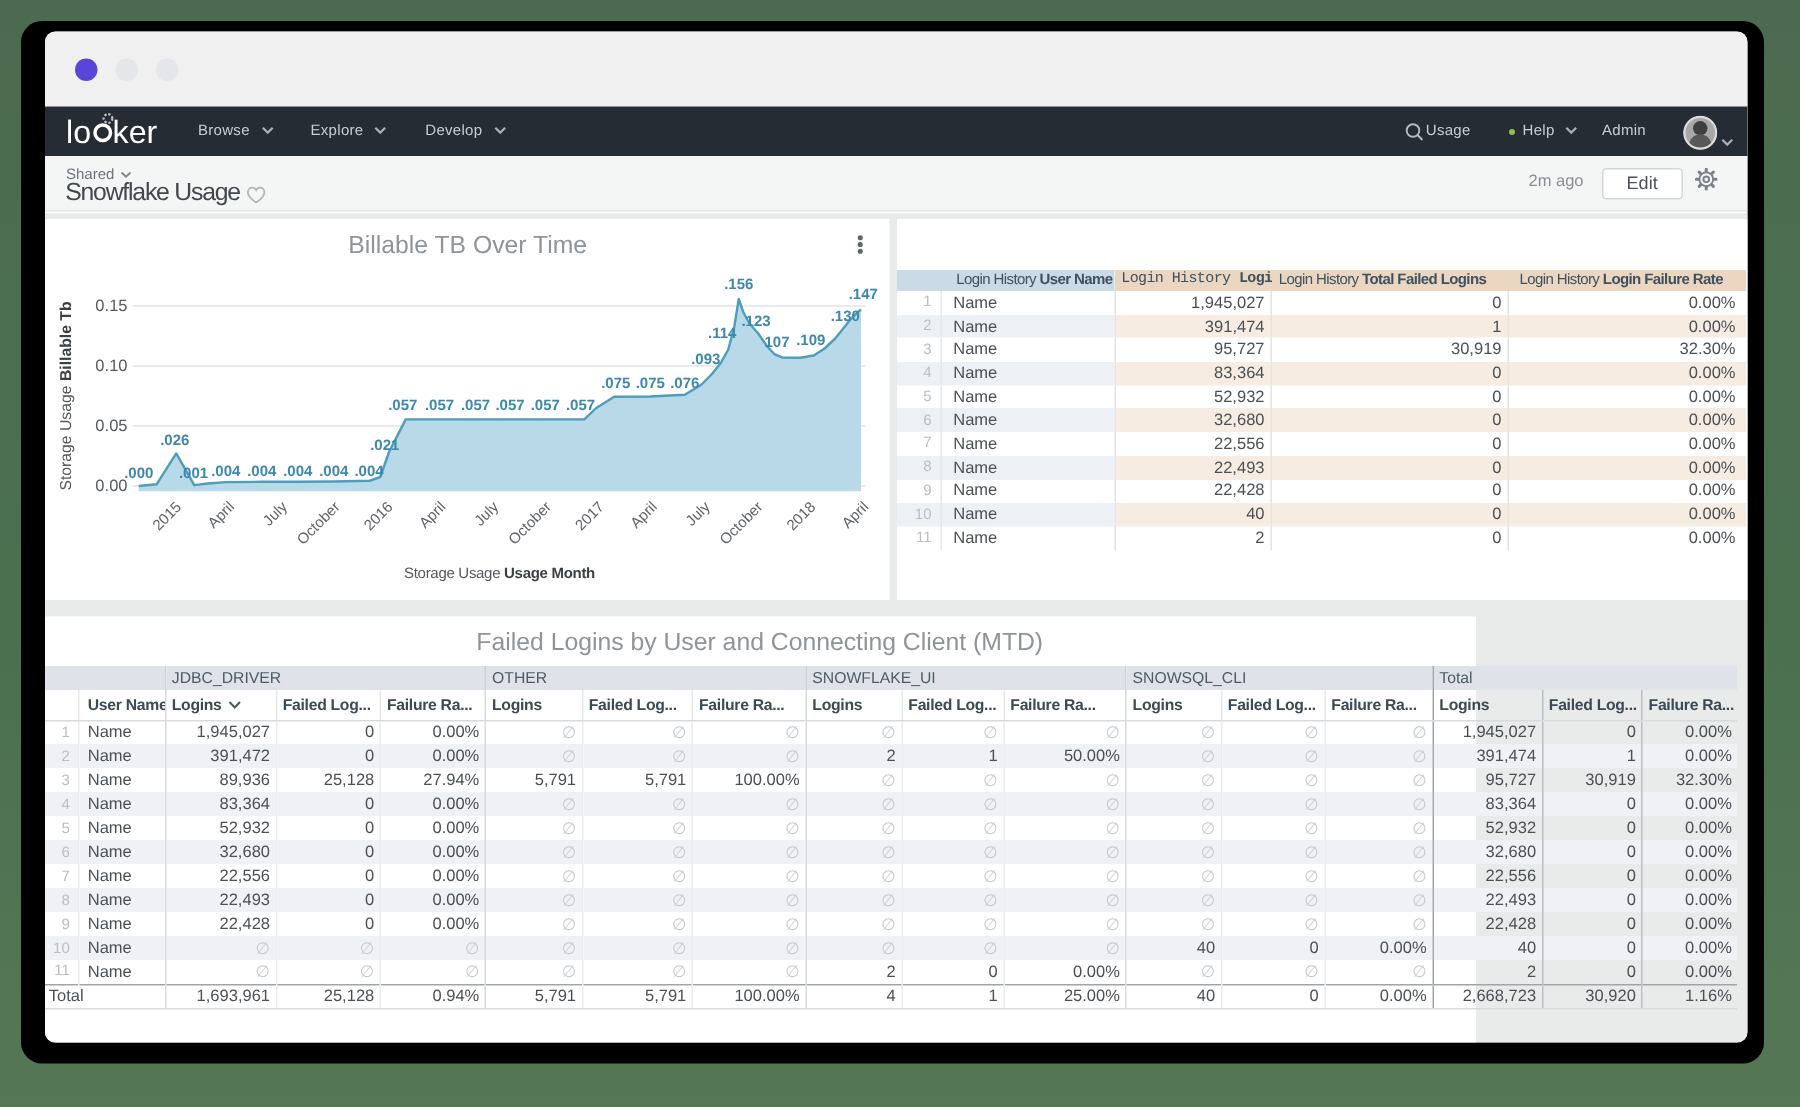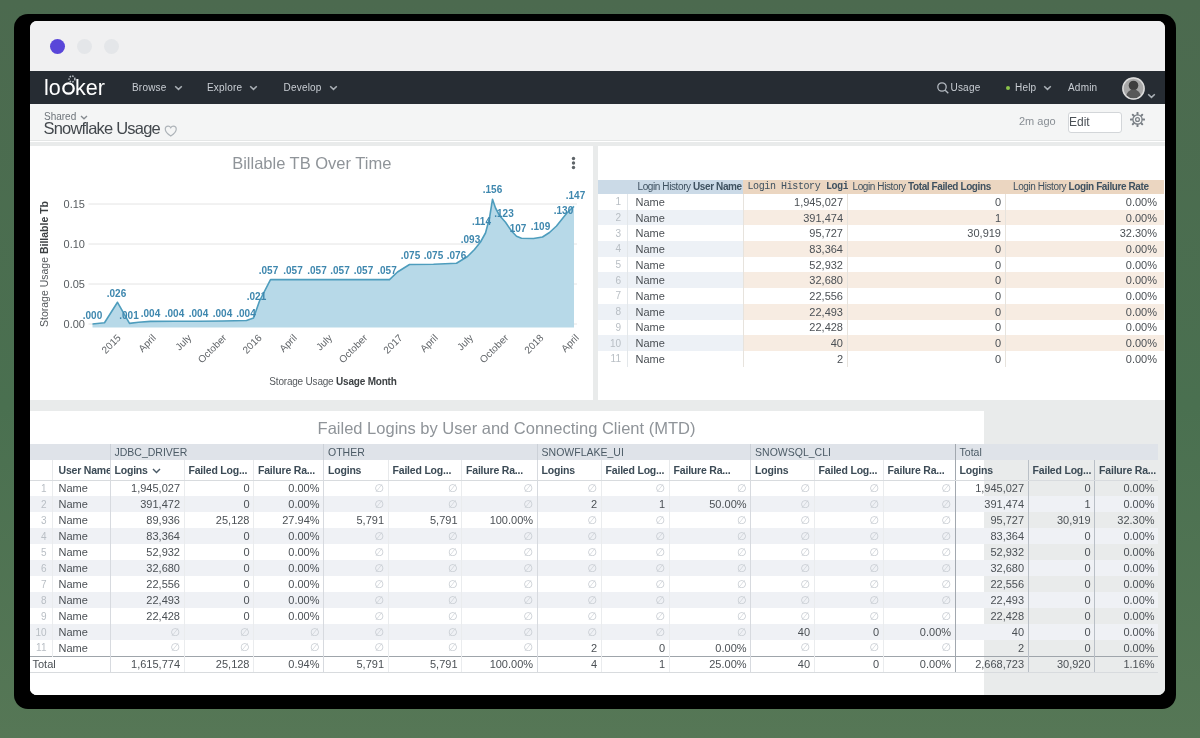--- a/index.html
+++ b/index.html
@@ -120,21 +120,21 @@
       <div class="abs" style="left:14.5px; top:7px; font-size:10px; color:#6e747a;">Shared<svg style="margin-left:4px;" width="8" height="5" viewBox="0 0 8 5">
           <path d="M1 1 L4 3.8 L7 1" fill="none" stroke="#84898e" stroke-width="1.3"></path>
         </svg></div>
       <div class="abs" style="left:14px; top:15.5px; font-size:16.5px; letter-spacing:-0.8px; line-height:1.05; color:#43484d;">Snowflake Usage</div>
       <div class="abs" style="left:134.5px; top:19.5px;">
         <svg width="13.5" height="12.5" viewBox="0 0 16 15">
           <path d="M8 13.2 C8 13.2 1.4 9.2 1.4 4.9 C1.4 2.7 3.1 1.3 4.9 1.3 C6.3 1.3 7.4 2.1 8 3.3 C8.6 2.1 9.7 1.3 11.1 1.3 C12.9 1.3 14.6 2.7 14.6 4.9 C14.6 9.2 8 13.2 8 13.2 Z" fill="none" stroke="#aeb4b9" stroke-width="1.4"></path>
         </svg>
       </div>
       <div class="abs" style="left:989.5px; top:11px; font-size:11px; color:#888e94;">2m ago</div>
-      <div class="abs" style="left:1038.5px; top:8px; width:53.5px; height:21px; background:#fff; border:1px solid #d3d6d9; border-radius:3px; line-height:19px; font-size:12px; color:#4b5157;">Edit</div>
+      <div class="abs" style="left:1038.5px; top:8px; width:53.5px; height:21px; background:#fff; border:1px solid #d3d6d9; border-radius:3px; text-align:center; line-height:19px; font-size:12px; color:#4b5157;">Edit</div>
       <div class="abs" style="left:1100px; top:8px;">
         <svg width="15" height="15" viewBox="0 0 15 15">
           <g fill="none" stroke="#7b8187" stroke-width="1.3">
             <circle cx="7.5" cy="7.5" r="4.6"></circle>
             <circle cx="7.5" cy="7.5" r="1.9"></circle>
           </g>
           <g stroke="#7b8187" stroke-width="2" stroke-linecap="round">
             <line x1="7.5" y1="0.8" x2="7.5" y2="2.2"></line>
             <line x1="7.5" y1="12.8" x2="7.5" y2="14.2"></line>
             <line x1="0.8" y1="7.5" x2="2.2" y2="7.5"></line>
@@ -573,21 +573,21 @@
               <td class="v">0.00%</td>
               <td class="n gb">∅</td>
               <td class="n">∅</td>
               <td class="n">∅</td>
               <td class="v tg">2</td>
               <td class="v tb">0</td>
               <td class="v tb">0.00%</td>
             </tr>
           <tr class="trow">
               <td colspan="2" class="tl">Total</td>
-              <td class="v gb">1,615,774</td>
+              <td class="v gb">1,693,961</td>
               <td class="v">25,128</td>
               <td class="v">0.94%</td>
               <td class="v gb">5,791</td>
               <td class="v">5,791</td>
               <td class="v">100.00%</td>
               <td class="v gb">4</td>
               <td class="v">1</td>
               <td class="v">25.00%</td>
               <td class="v gb">40</td>
               <td class="v">0</td>

